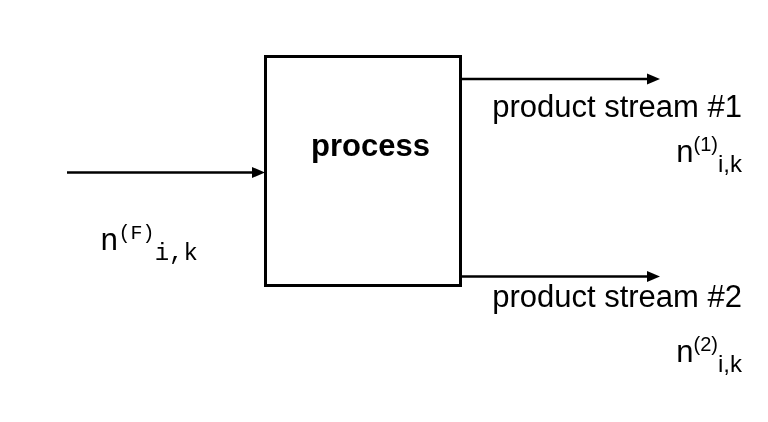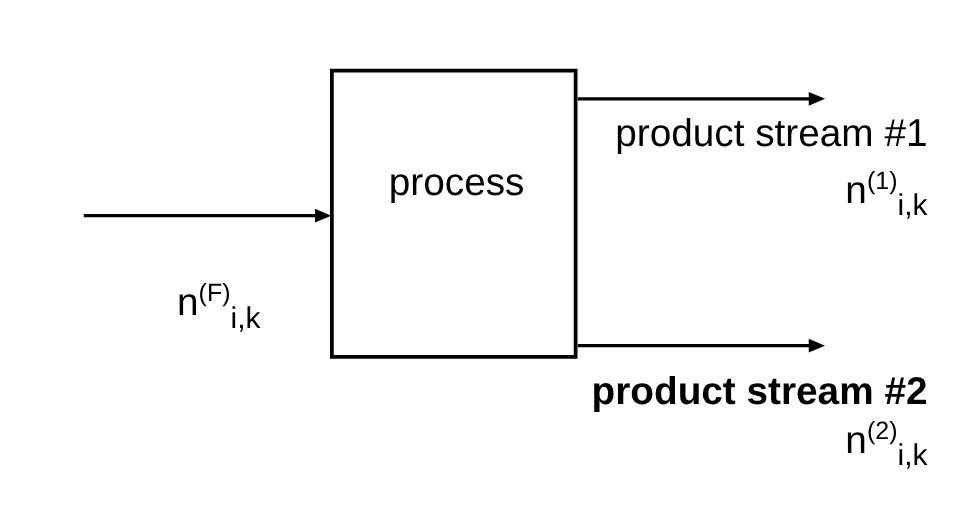--- a/index.html
+++ b/index.html
@@ -24,34 +24,35 @@
     width: 198px; height: 232px;
     border: 3px solid #000000;
     background: #ffffff;
   }
   .unit-label {
     position: absolute;
     left: 311px; top: 126px;
     font-size: 31px;
     line-height: 40px;
     white-space: nowrap;
+    font-weight: bold;
   }
   .lbl, .sym {
     position: absolute;
     font-size: 31px;
     line-height: 34px;
     white-space: nowrap;
   }
   .sym sup { font-size: 20px; line-height: 0; vertical-align: 11px; }
   .sym sub { font-size: 24px; line-height: 0; vertical-align: -10px; }
   .feed-label { left: 67px;  top: 184px; }
-  .feed-sym   { left: 100px; top: 225px; width: 150px; text-align: center; }
+  .feed-sym   { left: 100px; top: 225px; width: 150px; text-align: left; font-family: Liberation Mono, monospace; }
   .p1-label   { right: 26px; top: 90px;  text-align: right; margin-left: 24px; }
   .p1-sym     { right: 26px; top: 135px; text-align: right; }
-  .p2-label   { right: 26px; top: 296px; text-align: right; font-weight: bold; }
+  .p2-label   { right: 26px; top: 280px; text-align: right; }
   .p2-sym     { right: 26px; top: 335px; text-align: center; }
 </style>
 </head>
 <body>
 
 <div class="canvas">
 
   <svg class="arrows" viewBox="0 0 768 422" xmlns="http://www.w3.org/2000/svg" aria-hidden="true">
 
     <g>

